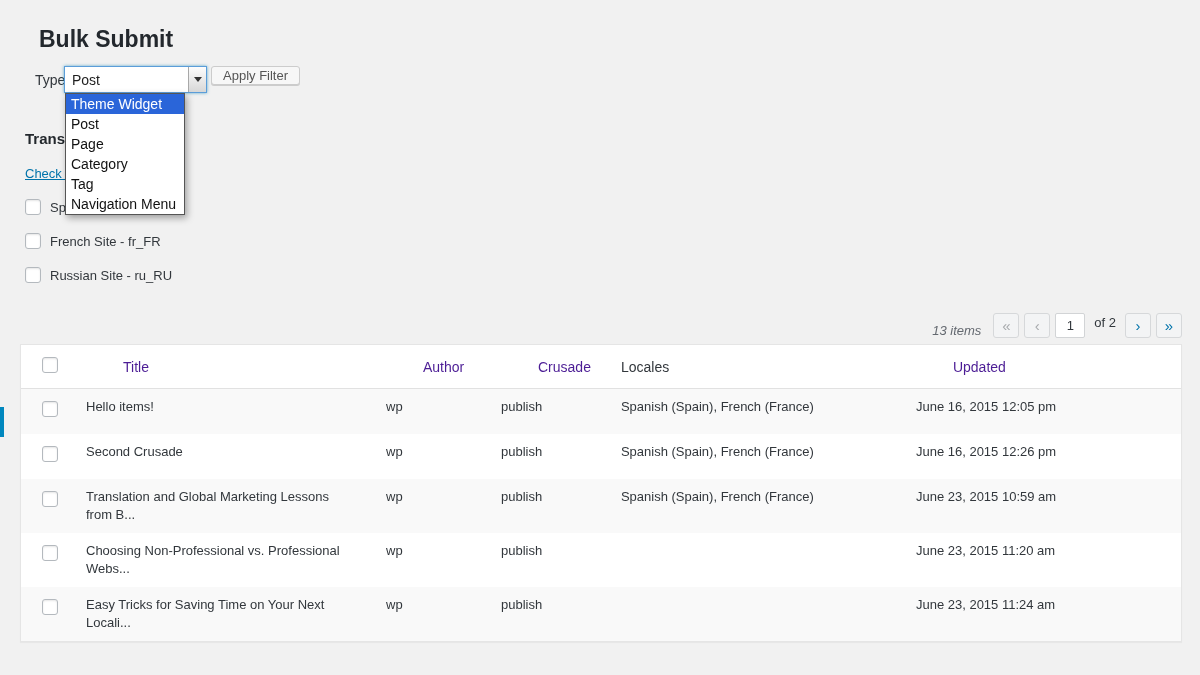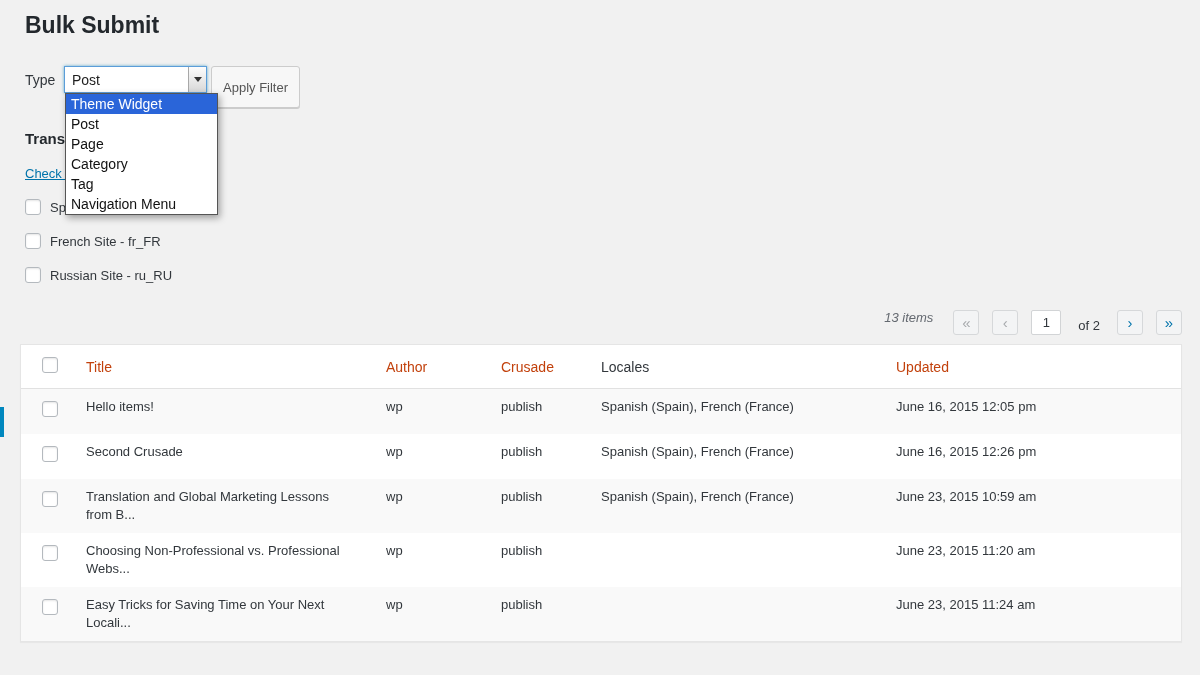--- a/index.html
+++ b/index.html
@@ -9,28 +9,28 @@
     position: relative; overflow: hidden;
     background: #f1f1f1;
     font-family: "Liberation Sans", "DejaVu Sans", sans-serif;
     color: #32373c;
   }
 
   
   .admin-edge { position: absolute; left: 0; top: 407px; width: 4px; height: 30px; background: #0087be; }
 
   h1.page-title {
-    position: absolute; left: 25px; top: 11px; margin: 0;
+    position: absolute; left: 25px; top: 11px; margin: 14px;
     font-size: 23px; font-weight: 600; color: #23282d; line-height: 1.3;
   }
 
   
-  .type-label { position: absolute; left: 25px; top: 72px; font-size: 14px; color: #32373c; }
+  .type-label { position: absolute; left: 35px; top: 72px; font-size: 14px; color: #32373c; }
   .apply-btn {
-    position: absolute; left: 211px; top: 66px; height: 42px;
+    position: absolute; left: 211px; top: 66px; height: 19px;
     padding: 0 11px; font-size: 13px; color: #555; font-family: inherit;
     background: #f7f7f7; border: 1px solid #ccc; border-radius: 3px;
     box-shadow: 0 1px 0 #ccc; cursor: pointer;
   }
 
   
   .translate-heading { position: absolute; left: 25px; top: 130px; margin: 0; font-size: 15px; font-weight: 700; color: #23282d; }
   .check-all { position: absolute; left: 25px; top: 166px; font-size: 13px; color: #0073aa; text-decoration: underline; cursor: pointer; }
 
   .locale-list { position: absolute; left: 25px; top: 197px; }
@@ -39,21 +39,21 @@
   .locale-row span { font-size: 13px; color: #32373c; }
 
   input[type="checkbox"] {
     -webkit-appearance: none; appearance: none;
     width: 16px; height: 16px; background: #fff;
     border: 1px solid #b4b9be; border-radius: 3px;
     box-shadow: inset 0 1px 2px rgba(0,0,0,.1); cursor: pointer;
   }
 
   
-  .tablenav { position: absolute; top: 310px; right: 18px; display: flex; align-items: flex-start; gap: 13px; height: 28px; }
+  .tablenav { position: absolute; top: 310px; right: 18px; display: flex; align-items: flex-end; gap: 5px; height: 28px; }
   .displaying-num { font-size: 13px; font-style: italic; color: #646970; margin-right: 7px; }
   .page-btn {
     display: inline-flex; align-items: center; justify-content: center;
     min-width: 26px; height: 25px; border: 1px solid #d6d8da; border-radius: 3px;
     background: #f3f4f5; font-size: 15px; color: #0073aa; text-decoration: none; cursor: pointer;
     line-height: 1;
   }
   .page-btn.disabled { color: #a7aaad; cursor: default; }
   .current-page {
     width: 30px; height: 25px; padding: 0; text-align: center;
@@ -70,42 +70,42 @@
   table.list { width: 100%; border-collapse: collapse; }
   col.c-check { width: 50px; }
   col.c-title { width: 300px; }
   col.c-author { width: 115px; }
   col.c-status { width: 100px; }
   col.c-locales { width: 295px; }
   thead th {
     text-align: left; font-size: 14px; font-weight: 400; color: #32373c;
     padding: 10px 15px; border-bottom: 1px solid #e1e1e1; background: #fff;
   }
-  thead th a { color: #c2410c; text-decoration: none; cursor: pointer; }
+  thead th a { color: #4c1d95; text-decoration: none; cursor: pointer; margin-left: 37px; }
   td { font-size: 13px; color: #32373c; padding: 9px 15px; vertical-align: top; line-height: 18px; }
   tbody tr:nth-child(odd) { background: #f9f9f9; }
   .cell-check { padding: 9px 0 9px 17px; }
   .row-title { display: inline-block; max-width: 268px; }
 
   
   .select-box {
     position: absolute; left: 64px; top: 66px; width: 143px; height: 27px;
     background: #fff; border: 1px solid #5b9dd9; box-shadow: 0 0 3px rgba(30,140,190,.7);
     display: flex; align-items: center; padding-left: 7px;
     font-size: 14px; color: #1e1e1e; z-index: 40; cursor: pointer;
   }
   .select-arrow {
     margin-left: auto; width: 18px; align-self: stretch;
     background: linear-gradient(#fdfdfd, #d7d7d7); border-left: 1px solid #a8a8a8;
     display: flex; align-items: center; justify-content: center;
   }
   .tri { width: 0; height: 0; border-left: 4px solid transparent; border-right: 4px solid transparent; border-top: 5px solid #333; }
 
   .select-dropdown {
-    position: absolute; left: 65px; top: 93px; width: 153px;
+    position: absolute; left: 65px; top: 93px; width: 120px;
     background: #fff; border: 1px solid #555; box-shadow: 2px 3px 7px rgba(0,0,0,.35);
     z-index: 50;
   }
   .opt { font-size: 14px; line-height: 20px; padding: 0 5px; color: #111; cursor: default; white-space: nowrap; }
   .opt.highlighted { background: #2a65d9; color: #fff; }
 </style>
 </head>
 <body>
 
 <div class="admin-edge"></div>

